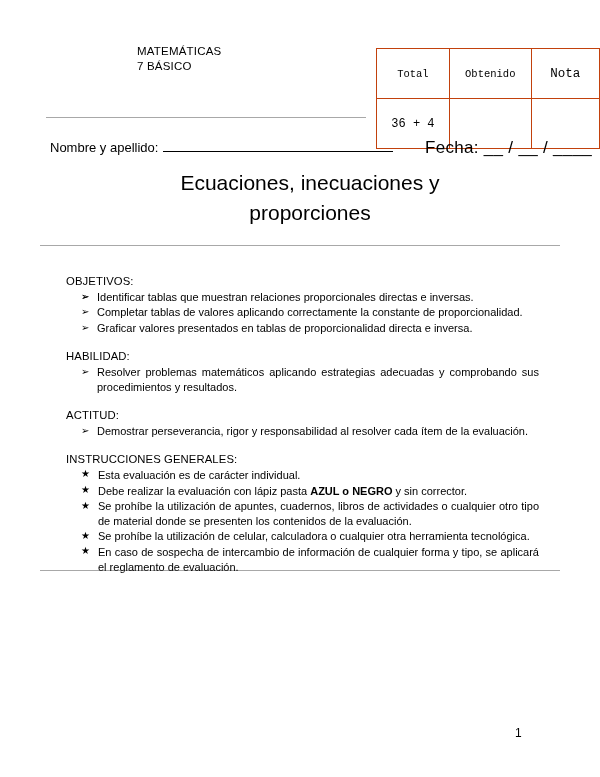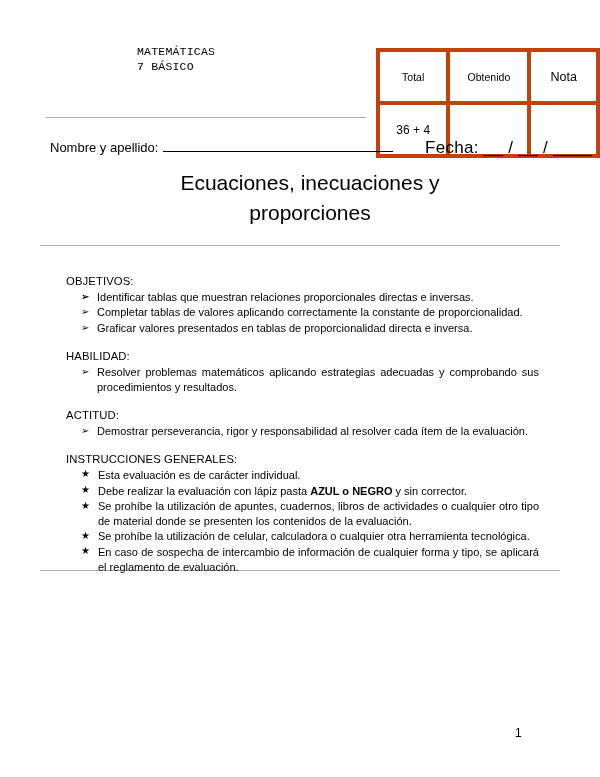--- a/index.html
+++ b/index.html
@@ -24,38 +24,38 @@
   }
 
   
   .header-block {
     position: absolute;
     left: 137px;
     top: 44px;
     font-size: 11.5px;
     line-height: 15px;
     letter-spacing: 0.2px;
-    font-family: Liberation Mono, monospace;
   }
   .header-block div { white-space: nowrap; }
 
   
   .score-table {
     position: absolute;
     left: 376px;
     top: 48px;
     border-collapse: collapse;
     table-layout: fixed;
   }
   .score-table td {
-    border: 4px solid #c2410c;
+    border: 1px solid #c2410c;
     text-align: center;
     vertical-align: middle;
     padding: 12px;
     height: 25px;
+    font-family: Liberation Mono, monospace;
   }
   .col-total   { width: 56px; }
   .col-obtenido{ width: 60px; }
   .col-nota    { width: 50px; }
 
   .th-total    { font-size: 10.5px; }
   .th-obtenido { font-size: 10.5px; }
   .th-nota     { font-size: 12.5px; margin-top: 31px; }
   .td-total    { font-size: 12px; }
 

